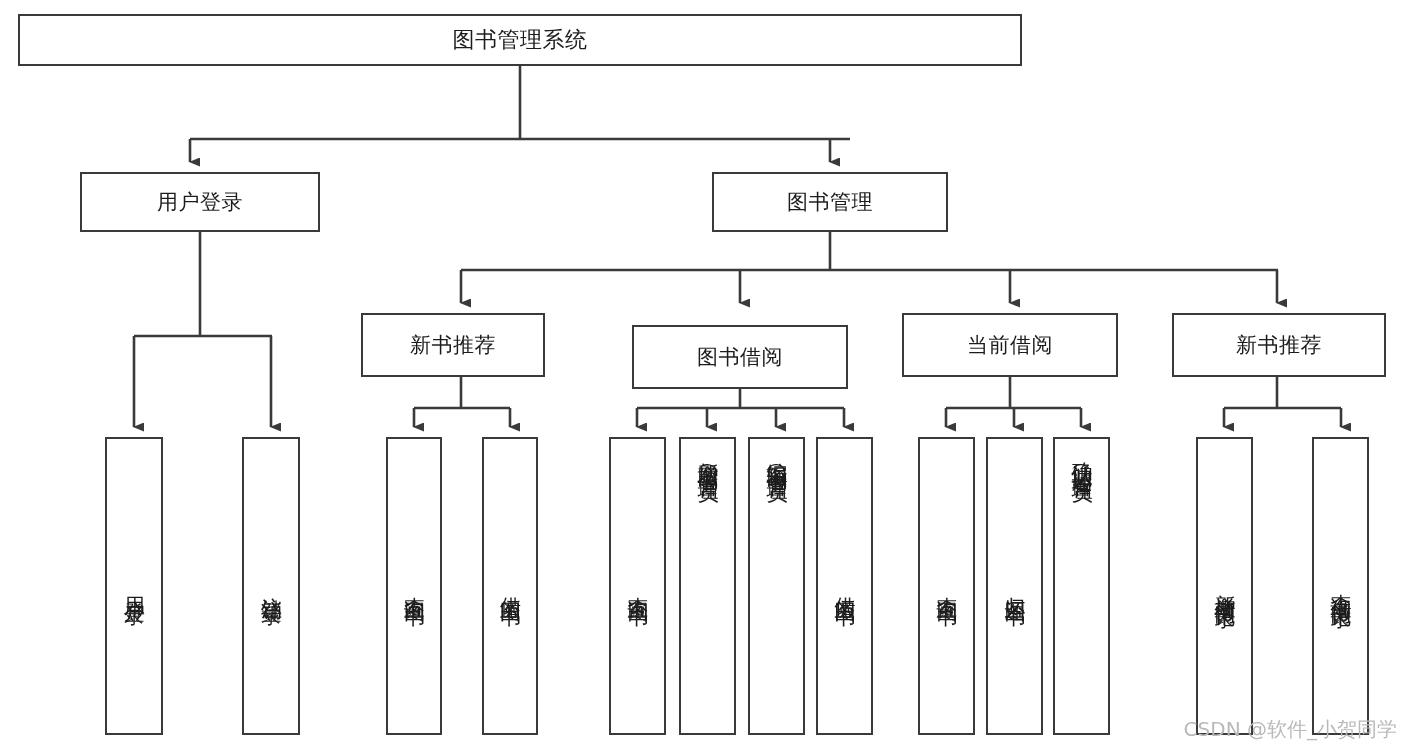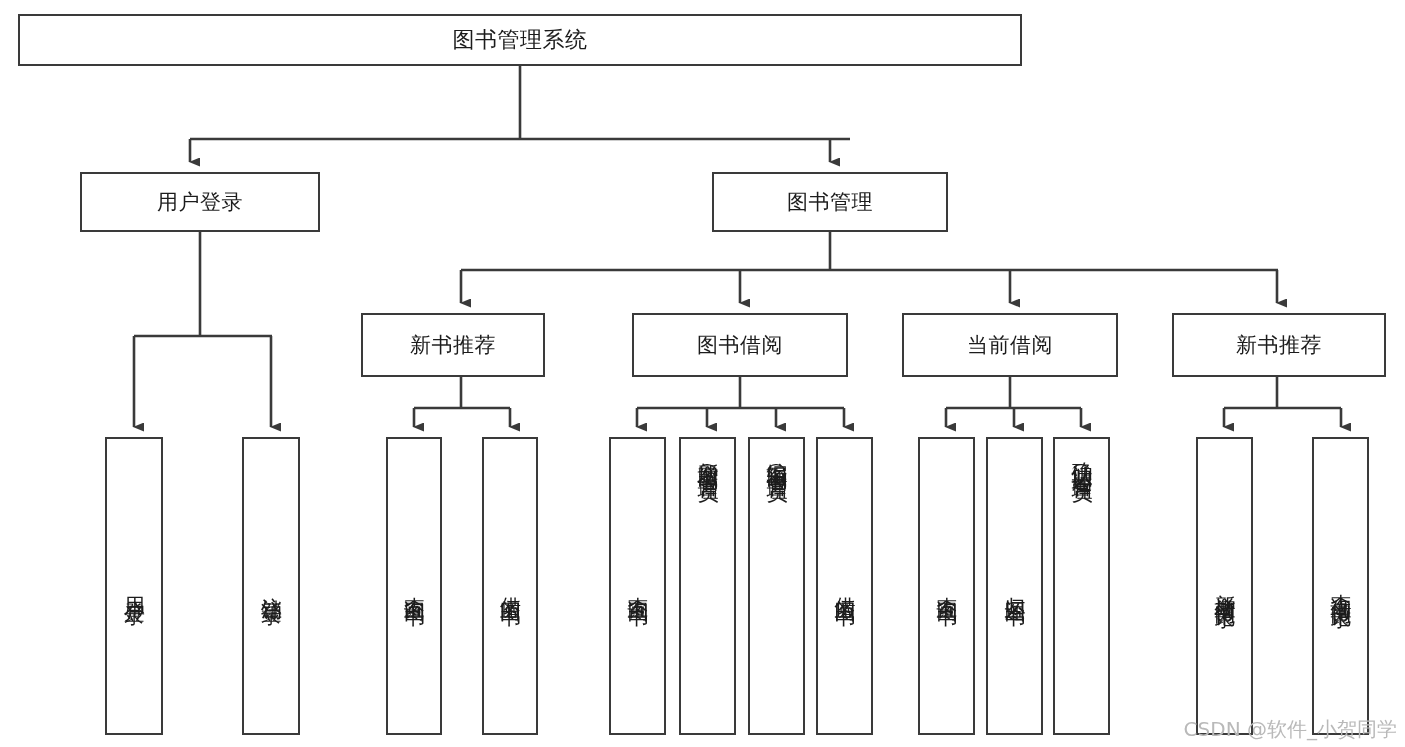--- a/index.html
+++ b/index.html
@@ -141,21 +141,21 @@
   <div class="node horiz" style="left:80px; top:172px; width:240px; height:60px;">
     <span class="node-label">用户登录</span>
   </div>
   <div class="node horiz" style="left:712px; top:172px; width:236px; height:60px;">
     <span class="node-label">图书管理</span>
   </div>
 
   <div class="node horiz" style="left:361px; top:313px; width:184px; height:64px;">
     <span class="node-label">新书推荐</span>
   </div>
-  <div class="node horiz" style="left:632px; top:313px; width:216px; height:64px;">
+  <div class="node horiz" style="left:632px; top:325px; width:216px; height:64px;">
     <span class="node-label">图书借阅</span>
   </div>
   <div class="node horiz" style="left:902px; top:313px; width:216px; height:64px;">
     <span class="node-label">当前借阅</span>
   </div>
   <div class="node horiz" style="left:1172px; top:313px; width:214px; height:64px;">
     <span class="node-label">新书推荐</span>
   </div>
 
   <div class="node vert" style="left:105px; top:437px; width:58px; height:298px;">

